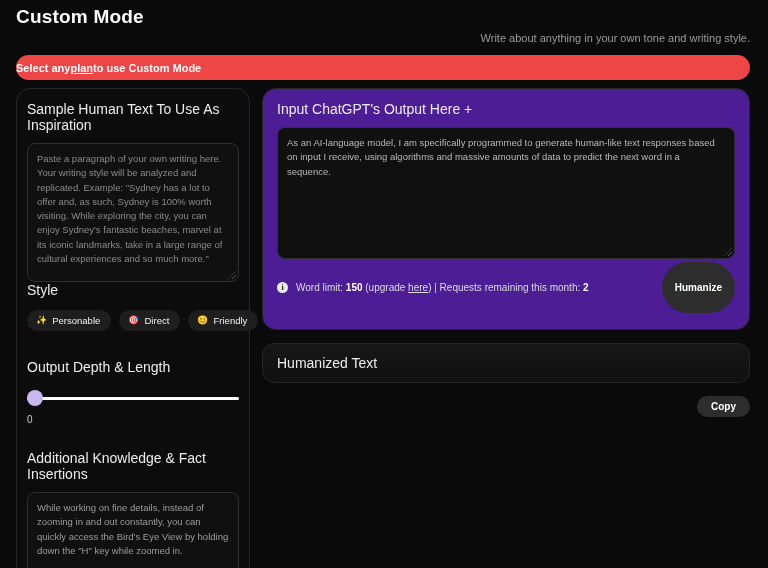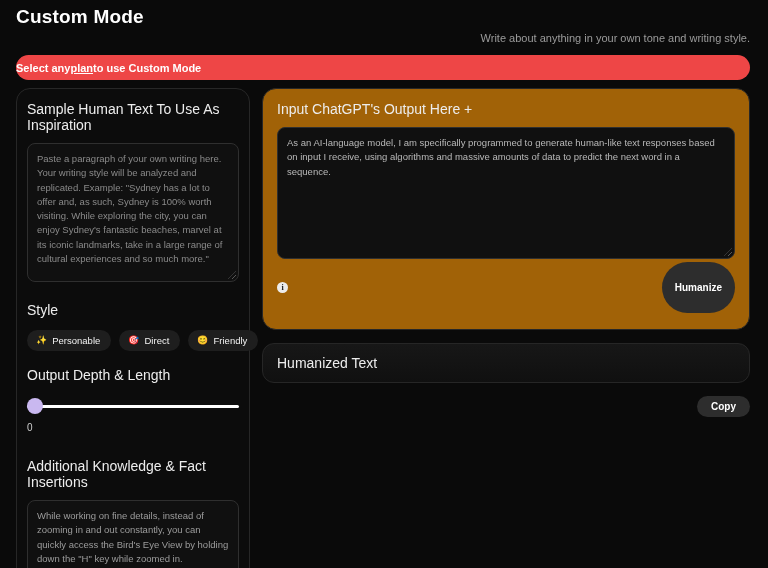--- a/index.html
+++ b/index.html
@@ -28,21 +28,21 @@
   .banner u { text-decoration: underline; cursor: pointer; }
 
   .columns { margin-top: 8px; display: flex; gap: 12px; align-items: flex-start; }
 
   .panel {
     border: 1px solid #272727; border-radius: 14px; background: #0c0c0c;
   }
   .left-panel { width: 234px; height: 540px; padding: 12px 10px; }
   .right-col { flex: 1; display: flex; flex-direction: column; }
   .right-panel {
-    height: 242px; padding: 12px 14px; background: #a16207;
+    height: 242px; padding: 12px 14px; background: #4c1d95;
     display: flex; flex-direction: column;
   }
 
   .field-label { font-size: 14px; font-weight: 500; color: #ededed; }
 
   .ta-wrap { position: relative; margin-top: 10px; }
   .ta-wrap::after {
     content: ""; position: absolute; right: 3px; bottom: 3px;
     width: 8px; height: 8px; pointer-events: none;
     background: repeating-linear-gradient(135deg, transparent 0 2px, #6a6a6a 2px 3px);
@@ -53,30 +53,30 @@
     display: block; width: 100%; resize: none; outline: none;
     background: #101010; border: 1px solid #2f2f2f; border-radius: 8px;
     padding: 8px 9px; font-family: "Liberation Sans", sans-serif;
     font-size: 9.5px; line-height: 1.5; color: #a9a9a9;
   }
   textarea::placeholder { color: #8a8a8a; opacity: 1; }
   .ta-sample { height: 139px; }
   .ta-input { height: 132px; color: #b9b9b9; }
   .ta-knowledge { height: 126px; color: #9c9c9c; }
 
-  .style-label { margin-top: 20px; }
+  .style-label { }
   .chips { margin-top: 12px; display: flex; gap: 8px; }
   .chip {
     display: inline-flex; align-items: center; gap: 5px;
     background: #1e1e1e; border-radius: 999px; padding: 5px 11px 5px 9px;
     font-size: 9.5px; color: #f2f2f2; cursor: pointer; white-space: nowrap;
   }
   .chip .chip-icon { font-size: 9px; line-height: 1; }
 
-  .depth-label { margin-top: 16px; }
+  .depth-label { margin-top: 28px; }
   .slider { margin-top: 15px; position: relative; height: 16px; cursor: pointer; }
   .slider-track {
     position: absolute; left: 0; right: 0; top: 6.5px; height: 3px;
     background: #ffffff; border-radius: 2px;
   }
   .slider-thumb {
     position: absolute; left: 0; top: 0; width: 16px; height: 16px;
     border-radius: 50%; background: #c9b8f0;
   }
   .slider-value { margin-top: 8px; font-size: 10px; color: #cfcfcf; }
@@ -163,20 +163,23 @@
     <div class="right-col">
 
       <div class="panel right-panel">
         <div class="field-label">Input ChatGPT's Output Here +</div>
         <div class="ta-wrap">
           <textarea class="ta-input" style="">As an AI-language model, I am specifically programmed to generate human-like text responses based on input I receive, using algorithms and massive amounts of data to predict the next word in a sequence.</textarea>
         </div>
 
         <div class="limit-row">
           <span class="info-icon">i</span>
+          <span class="limit-text">
+            <span>Word limit: </span><b>150</b><span> (upgrade </span><u>here</u><span>) | Requests remaining this month: </span><b>2</b>
+          </span>
           <button class="pill-btn">Humanize</button>
         </div>
       </div>
 
       <div class="humanized-panel">
         <div class="field-label">Humanized Text</div>
       </div>
 
       <div class="copy-row">
         <button class="pill-btn">Copy</button>

